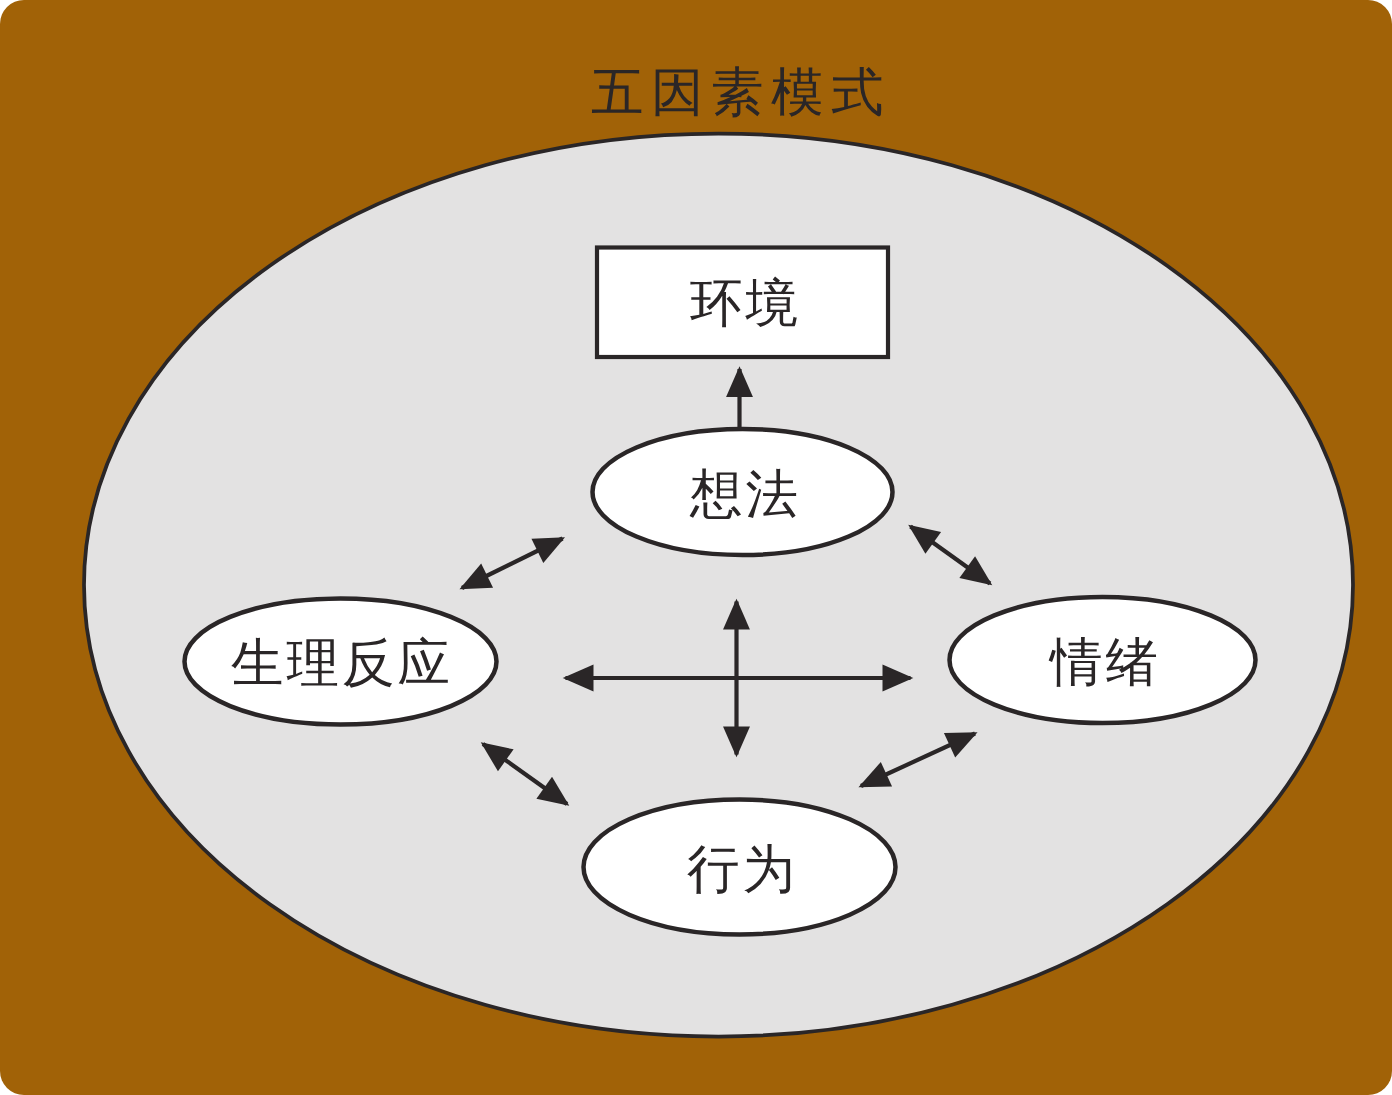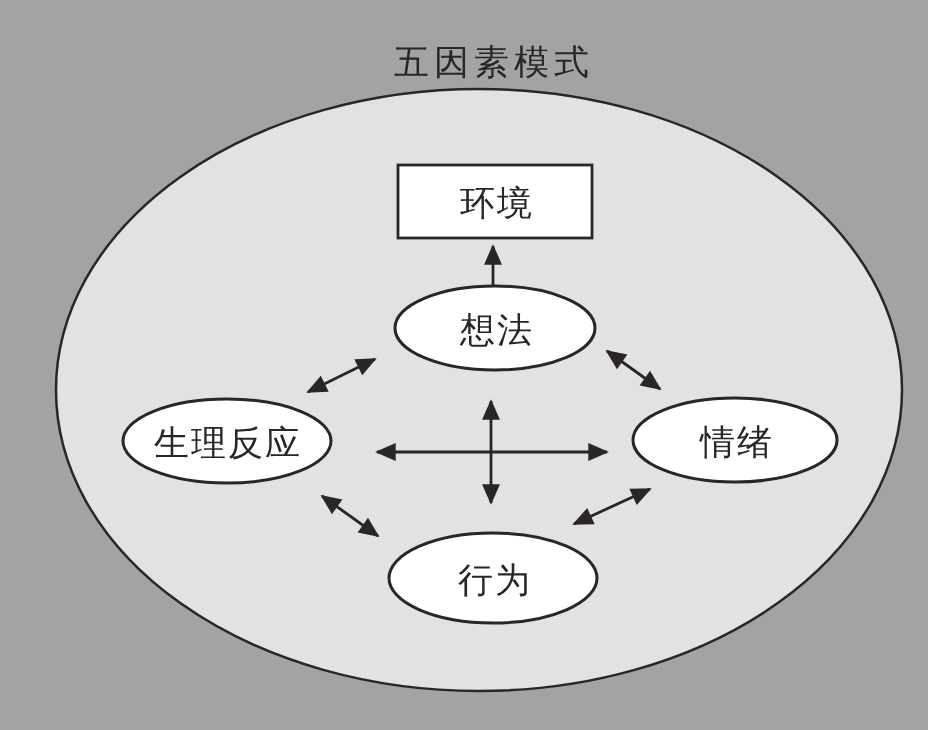--- a/index.html
+++ b/index.html
@@ -4,23 +4,24 @@
 <style>
   html, body {
     margin: 0;
     padding: 0;
     background: #ffffff;
   }
   .canvas {
     position: relative;
     width: 928px;
     height: 730px;
-    background: #a3a3a3;
+    background: #a16207;
     overflow: hidden;
     font-family: "DejaVu Serif", "Liberation Serif", serif;
+    border-radius: 16px;
   }
   svg text {
     font-family: "DejaVu Serif", "Liberation Serif", serif;
     fill: #2a2627;
   }
   .title-text {
     font-size: 35px;
     letter-spacing: 5px;
   }
   .node-label {

